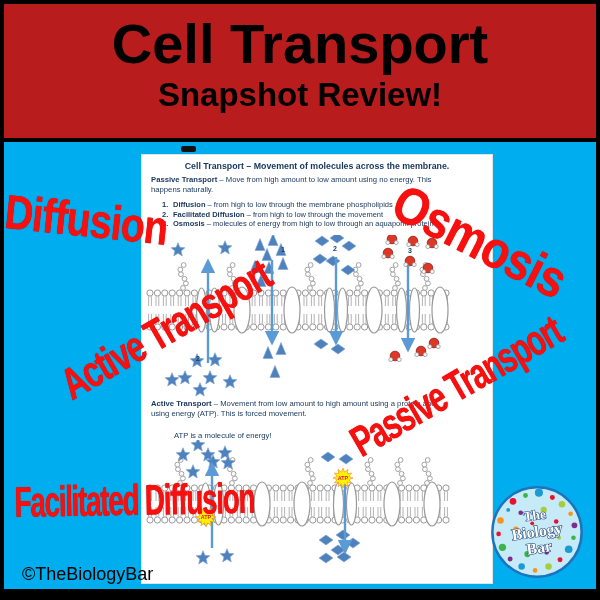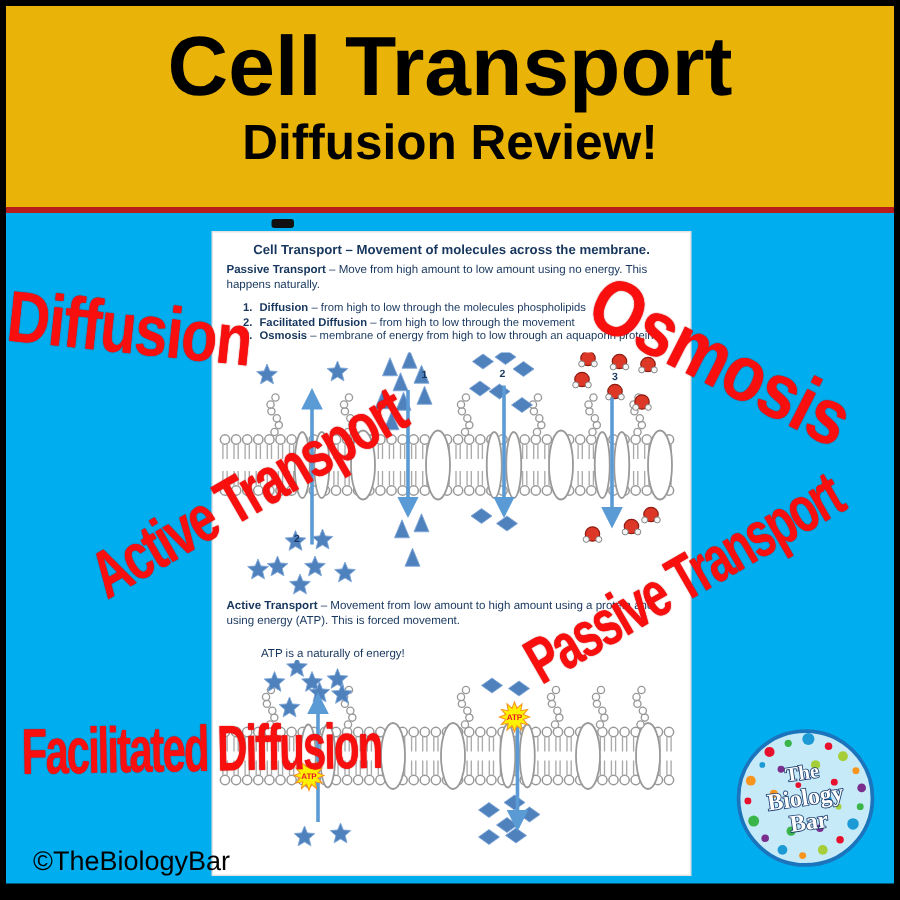--- a/index.html
+++ b/index.html
@@ -1,25 +1,25 @@
 <!DOCTYPE html>
 <html><head>
 <meta charset="utf-8">
 <style>
   html,body{margin:0;padding:0;background:#444;}
   .poster{position:relative;width:600px;height:600px;background:#00AEEF;overflow:hidden;
           font-family:"Liberation Sans",sans-serif;}
   .frame{position:absolute;inset:0;border:4px solid #000;border-bottom:11px solid #000;z-index:40;pointer-events:none;}
-  .header{position:absolute;left:4px;top:4px;width:592px;height:134px;background:#eab308;
-          border-bottom:4px solid #b91c1c;z-index:5;text-align:center;}
+  .header{position:absolute;left:4px;top:4px;width:592px;height:134px;background:#b91c1c;
+          border-bottom:4px solid #000000;z-index:5;text-align:center;}
   .title{font-size:56px;font-weight:bold;color:#000;margin-top:9px;line-height:1.1;}
   .subtitle{font-size:33px;font-weight:bold;color:#000;margin-top:1px;}
   .dash{position:absolute;left:181px;top:146px;width:15px;height:6px;background:#111;border-radius:2px;z-index:6;}
 
-  .page{position:absolute;left:142px;top:155px;width:318px;height:428px;background:#fff;z-index:2;
+  .page{position:absolute;left:142px;top:155px;width:350px;height:428px;background:#fff;z-index:2;
         box-shadow:0 0 0 1px #e3e3e3;color:#17365D;}
   .ws-title{position:absolute;top:6px;left:0;width:100%;text-align:center;font-size:8.8px;font-weight:bold;}
   .ws-para{position:absolute;font-size:7.7px;line-height:1.35;}
   .p-passive{top:20px;left:9px;width:302px;}
   .ws-list{position:absolute;top:45px;left:20px;font-size:7.5px;line-height:9.6px;white-space:nowrap;}
   .ws-list .num{display:inline-block;width:11px;font-weight:bold;}
   .b{font-weight:bold;}
   .u{}
   .d1{position:absolute;top:80px;left:0;width:318px;height:163px;}
   .p-active{top:244px;left:9px;width:300px;}
@@ -38,32 +38,32 @@
   .badge{position:absolute;left:489px;top:484px;width:96px;height:96px;z-index:10;}
 </style>
 </head>
 <body>
 
 <div class="poster">
   <div class="frame"></div>
 
   <div class="header">
     <div class="title">Cell Transport</div>
-    <div class="subtitle">Diffusion Review!</div>
+    <div class="subtitle">Snapshot Review!</div>
   </div>
 
   <div class="dash"></div>
 
   <div class="page">
     <div class="ws-title">Cell Transport – Movement of molecules across the membrane.</div>
     <div class="ws-para p-passive"><span class="b">Passive Transport</span><span> – Move from high amount to low amount using no energy.  This happens naturally.</span></div>
     <div class="ws-list">
-        <div><span class="num">1.</span><span class="b">Diffusion</span><span> – from </span><span class="u">high to low</span><span> through the </span><span class="u">molecules</span><span> phospholipids</span></div>
+        <div><span class="num">1.</span><span class="b">Diffusion</span><span> – from </span><span class="u">high to low</span><span> through the </span><span class="u">membrane</span><span> phospholipids</span></div>
         <div><span class="num">2.</span><span class="b">Facilitated Diffusion</span><span> – from </span><span class="u">high to low</span><span> through the </span><span class="u">movement</span></div>
-        <div><span class="num">3.</span><span class="b">Osmosis</span><span> – membrane of </span><span class="u">energy</span><span> from </span><span class="u">high to low</span><span> through an aquaporin protein</span></div>
+        <div><span class="num">3.</span><span class="b">Osmosis</span><span> – molecules of </span><span class="u">energy</span><span> from </span><span class="u">high to low</span><span> through an aquaporin protein</span></div>
       </div>
     <svg id="diagram1" class="d1" viewBox="0 0 318 163">
         <defs>
           <marker id="ah1" markerWidth="7" markerHeight="7" refX="5" refY="3" orient="auto">
             <path d="M0,0 L6,3 L0,6 Z" fill="#5B9BD5"></path>
           </marker>
         </defs>
         <g>
           <circle cx="8" cy="58" r="3.1" fill="#fff" stroke="#999999" stroke-width="1"></circle>
           <line x1="6.6" y1="61.2" x2="6.6" y2="71" stroke="#aaa" stroke-width="0.9"></line>
@@ -434,21 +434,21 @@
         <line x1="66" y1="128" x2="66" y2="26" stroke="#5B9BD5" stroke-width="2.4" marker-end="url(#ah1)"></line>
         <line x1="130" y1="25" x2="130" y2="108" stroke="#5B9BD5" stroke-width="2.4" marker-end="url(#ah1)"></line>
         <line x1="194" y1="22" x2="194" y2="108" stroke="#5B9BD5" stroke-width="2.4" marker-end="url(#ah1)"></line>
         <line x1="266" y1="30" x2="266" y2="115" stroke="#5B9BD5" stroke-width="2.4" marker-end="url(#ah1)"></line>
         <text x="141" y="17" text-anchor="middle" font-size="7" font-weight="bold" fill="#17365D" font-family="&quot;Liberation Sans&quot;,sans-serif">1</text>
         <text x="193" y="16" text-anchor="middle" font-size="7" font-weight="bold" fill="#17365D" font-family="&quot;Liberation Sans&quot;,sans-serif">2</text>
         <text x="268" y="18" text-anchor="middle" font-size="7" font-weight="bold" fill="#17365D" font-family="&quot;Liberation Sans&quot;,sans-serif">3</text>
         <text x="56" y="126" text-anchor="middle" font-size="7" font-weight="bold" fill="#17365D" font-family="&quot;Liberation Sans&quot;,sans-serif">2</text>
       </svg>
     <div class="ws-para p-active"><span class="b">Active Transport</span><span> – Movement from low amount to high amount using a protein and using energy (ATP).  This is forced movement.</span></div>
-    <div class="ws-note">ATP is a naturally of energy!</div>
+    <div class="ws-note">ATP is a molecule of energy!</div>
     <svg id="diagram2" class="d2" viewBox="0 0 318 143">
         <defs>
           <marker id="ah2" markerWidth="7" markerHeight="7" refX="5" refY="3" orient="auto">
             <path d="M0,0 L6,3 L0,6 Z" fill="#5B9BD5"></path>
           </marker>
         </defs>
         <g>
           <circle cx="8" cy="48" r="3.1" fill="#fff" stroke="#999999" stroke-width="1"></circle>
           <line x1="6.6" y1="51.2" x2="6.6" y2="61" stroke="#aaa" stroke-width="0.9"></line>
           <line x1="9.4" y1="51.2" x2="9.4" y2="61" stroke="#aaa" stroke-width="0.9"></line>

